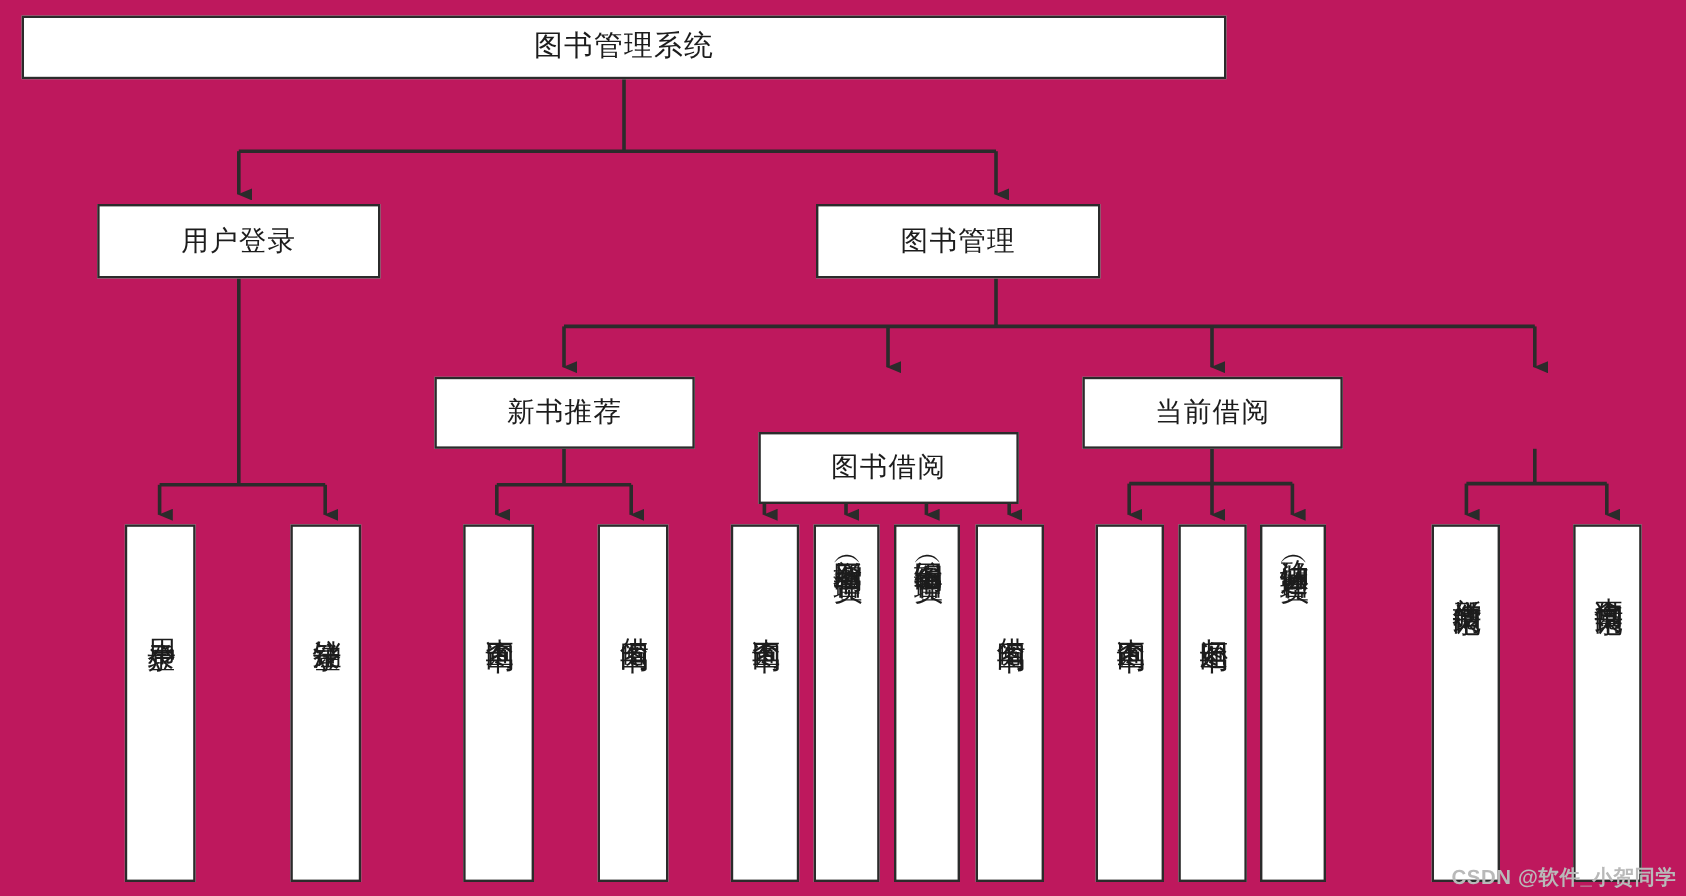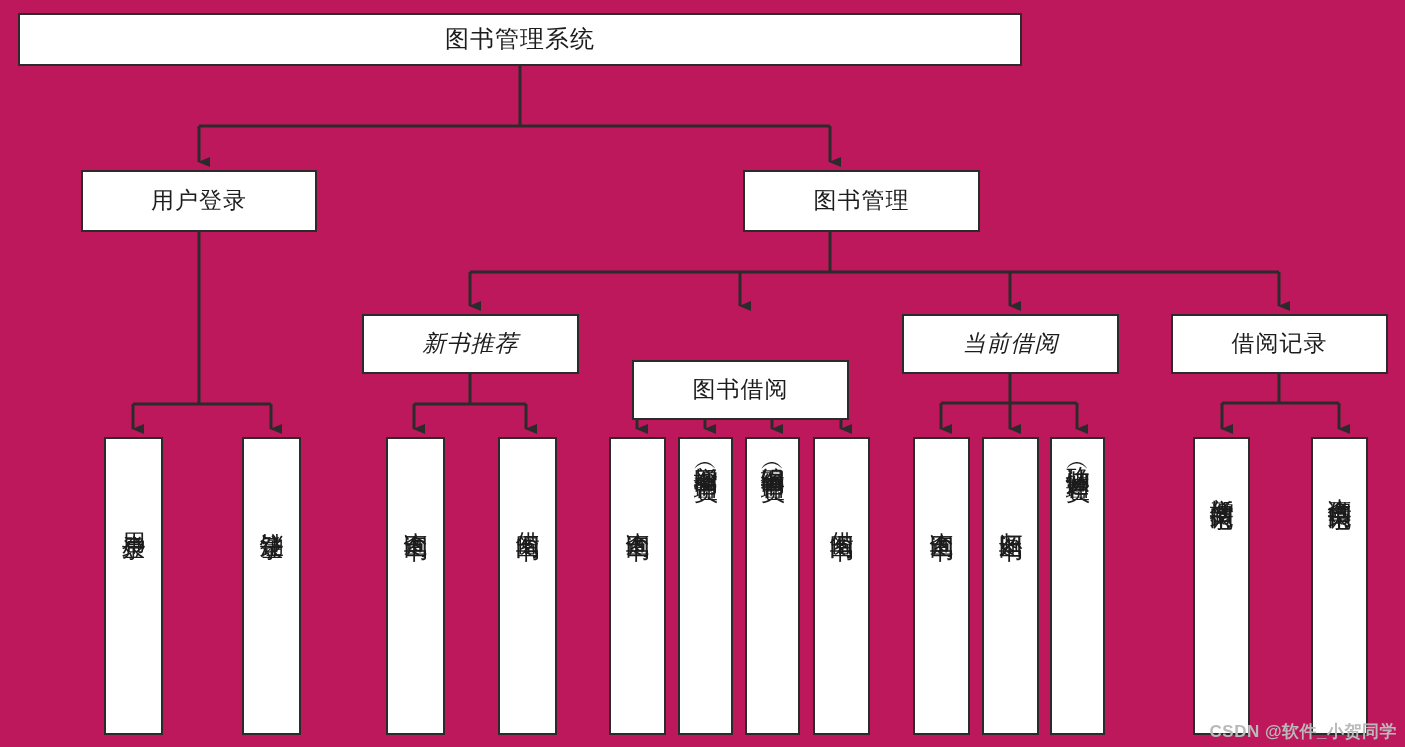--- a/index.html
+++ b/index.html
@@ -126,39 +126,36 @@
   </svg>
 
   <div class="node h root" style="left:18px; top:13px; width:1004px; height:53px;">
     <span>图书管理系统</span>
   </div>
 
   <div class="node h" style="left:81px; top:170px; width:236px; height:62px;">
     <span>用户登录</span>
   </div>
 
-  <div class="node h" style="left:743px; top:170px; width:237px; height:62px;text-align:center;">
+  <div class="node h" style="left:680px; top:170px; width:237px; height:62px;text-align:center;">
     <span>图书管理</span>
   </div>
 
-  <div class="node h" style="left:362px; top:314px; width:217px; height:60px;font-style:italic;">
+  <div class="node h" style="left:362px; top:314px; width:217px; height:60px;">
     <span>新书推荐</span>
   </div>
 
   <div class="node h" style="left:632px; top:314px; width:217px; height:60px;margin-top:46px;">
     <span>图书借阅</span>
   </div>
 
-  <div class="node h" style="left:902px; top:314px; width:217px; height:60px;font-style:italic;">
+  <div class="node h" style="left:902px; top:314px; width:217px; height:60px;">
     <span>当前借阅</span>
   </div>
 
-  <div class="node h" style="left:1171px; top:314px; width:217px; height:60px;">
-    <span>借阅记录</span>
-  </div>
 
   <div class="node v" style="left:104px; top:437px; width:59px; height:298px; padding-top:74px;">
     <span class="vtext">用户登录</span>
   </div>
 
   <div class="node v" style="left:242px; top:437px; width:59px; height:298px; padding-top:74px;">
     <span class="vtext">注销登录</span>
   </div>
 
   <div class="node v" style="left:386px; top:437px; width:59px; height:298px; padding-top:74px;">

